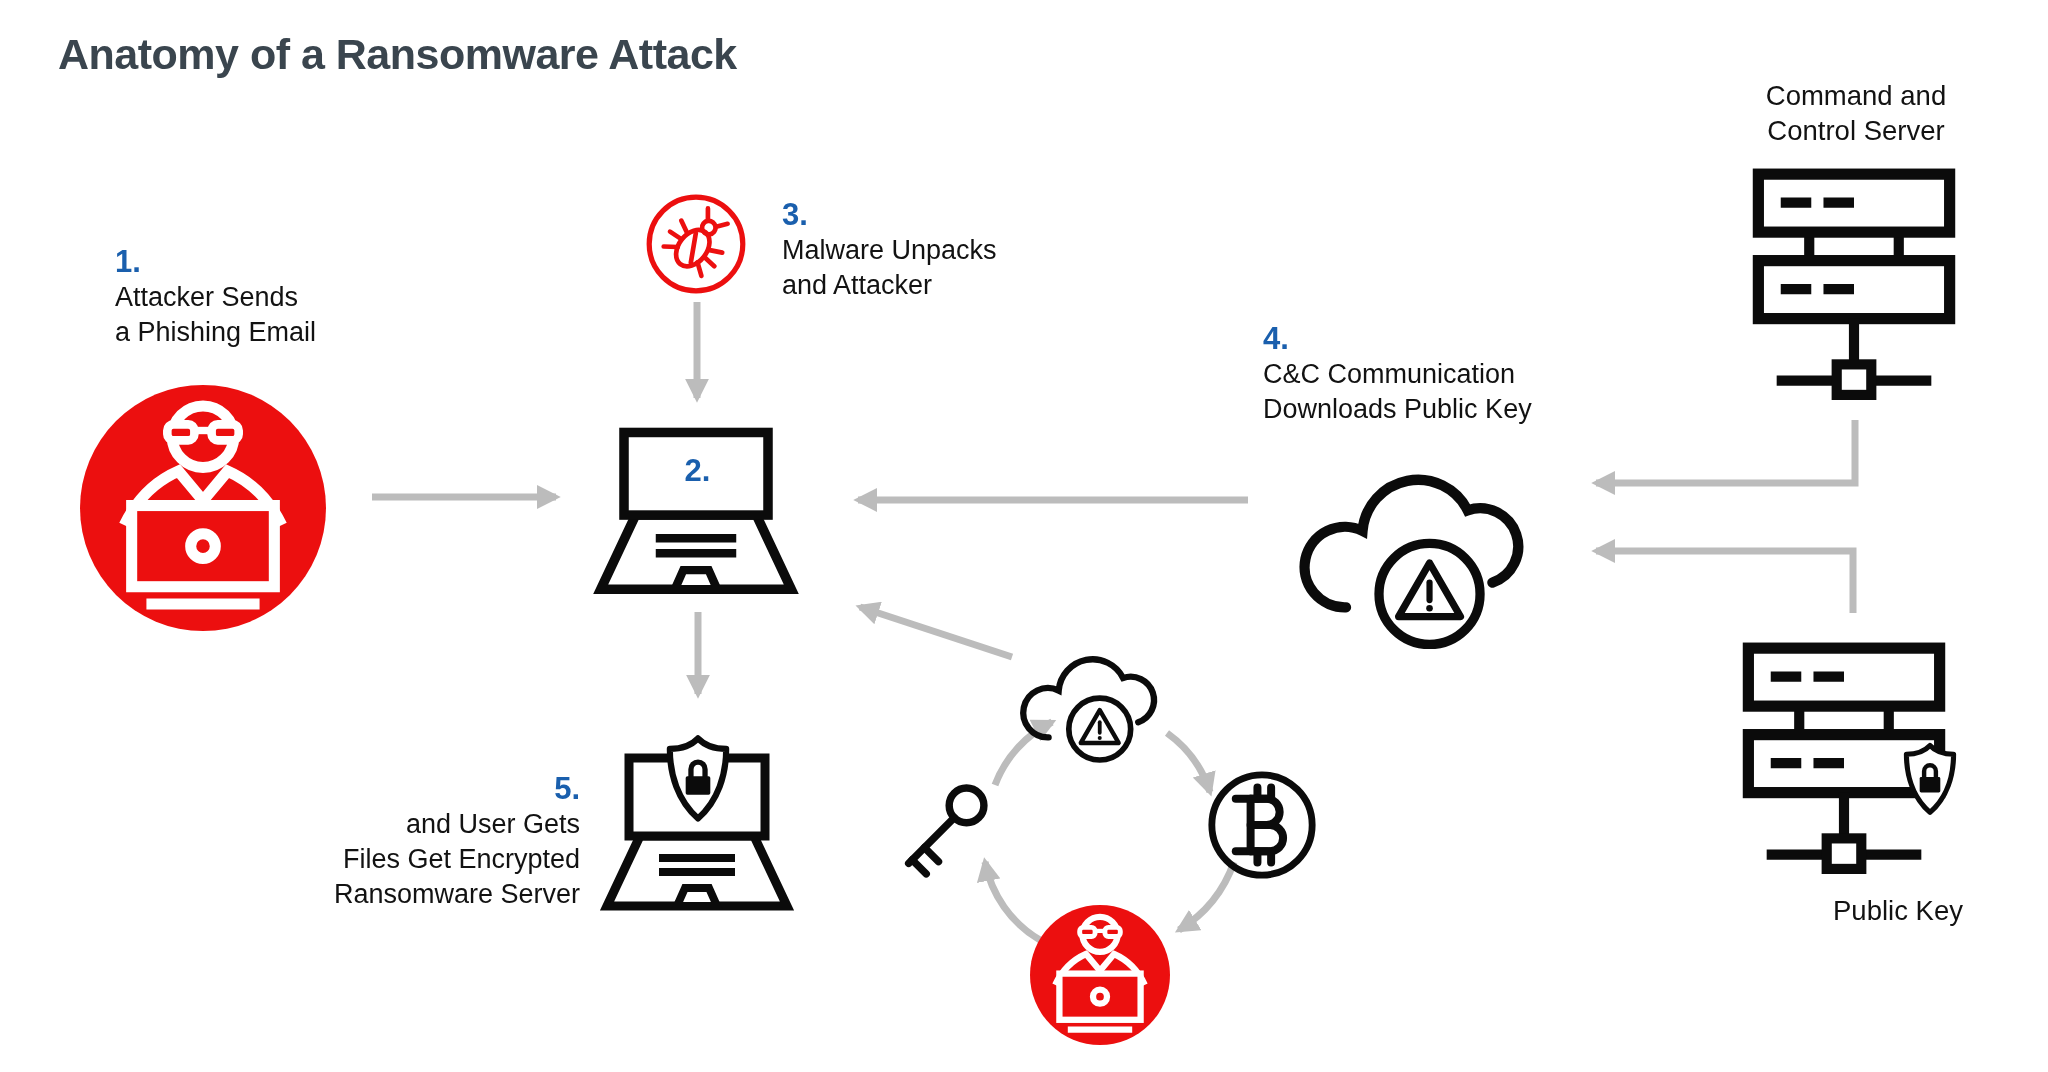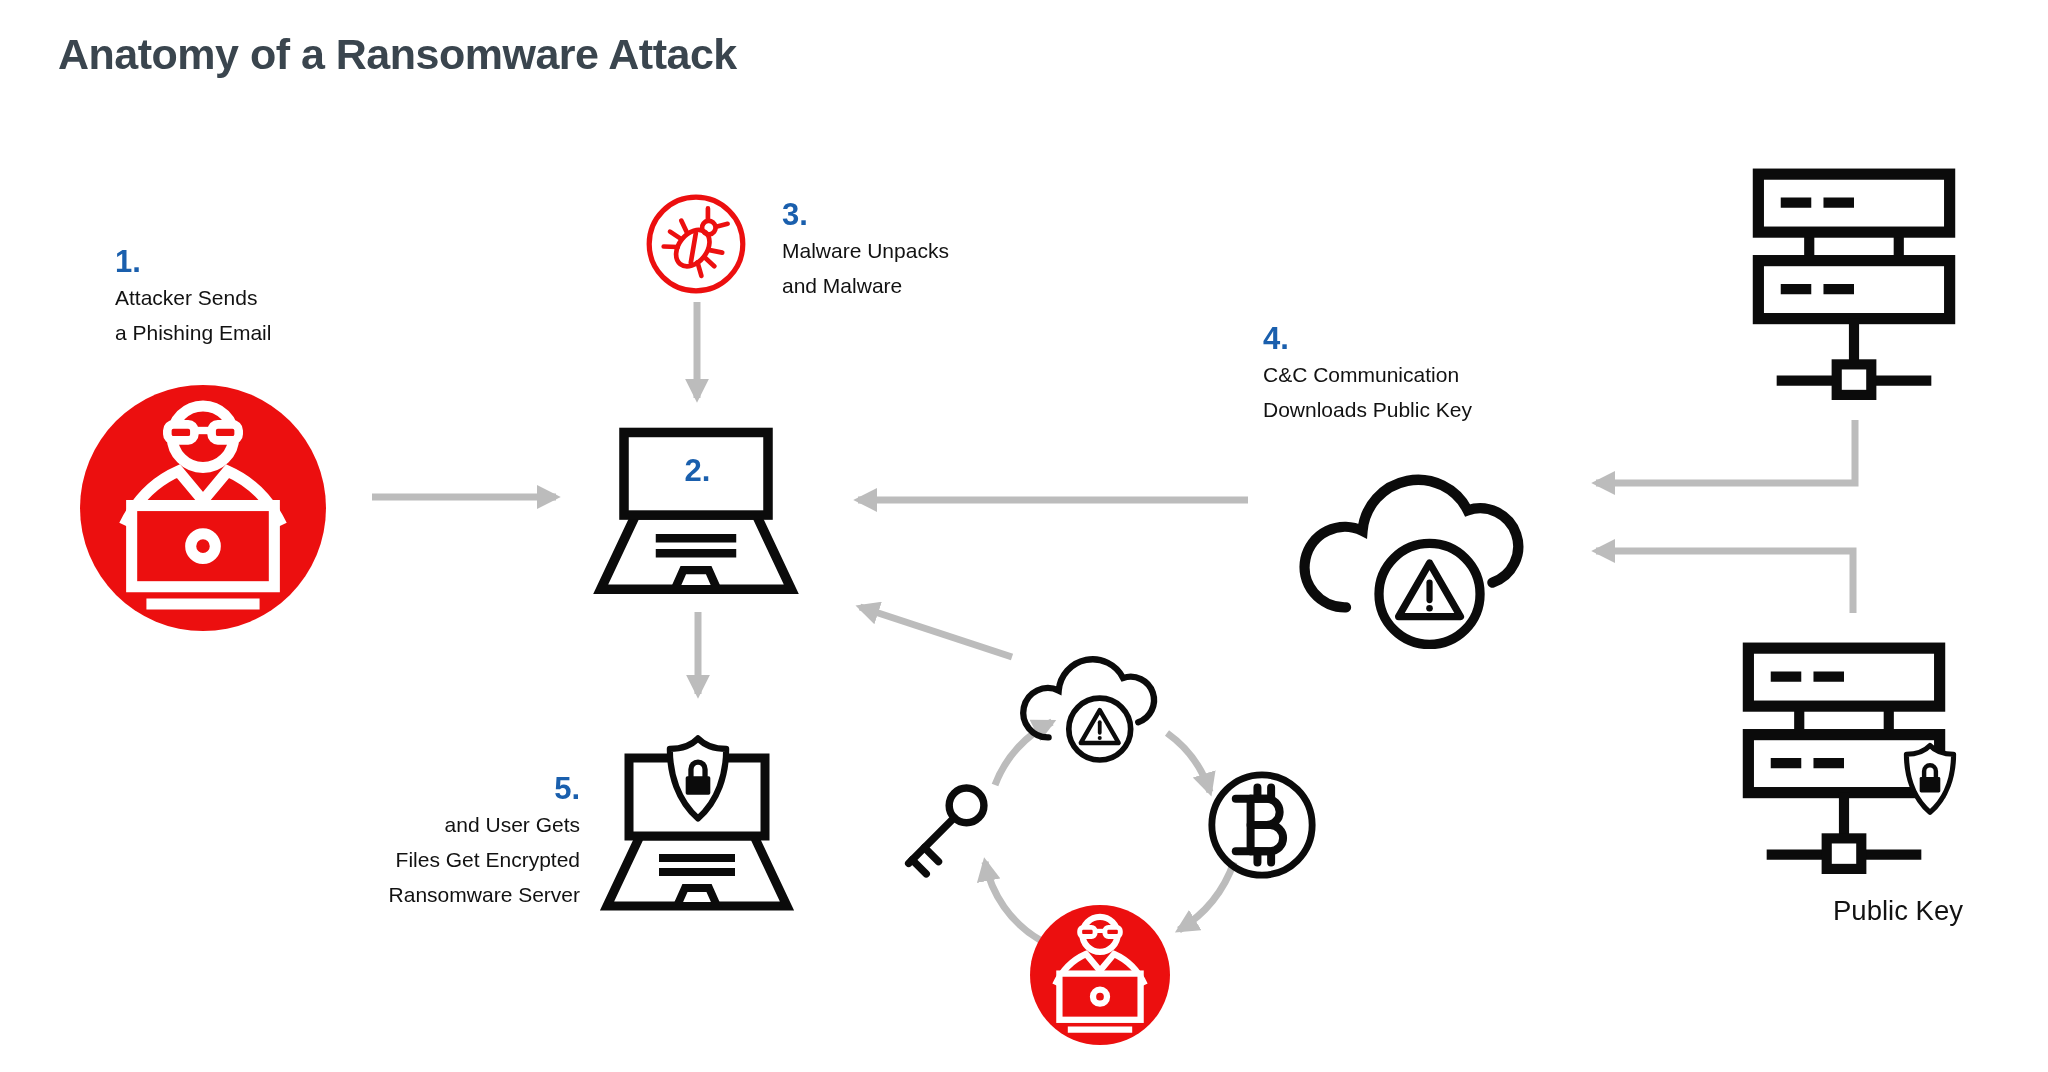--- a/index.html
+++ b/index.html
@@ -10,21 +10,21 @@
   #canvas{
     position:relative;width:2048px;height:1072px;background:#fff;overflow:hidden;
     font-family:"Liberation Sans","DejaVu Sans",sans-serif;color:var(--text);
   }
   .abs{position:absolute;}
   #title{
     left:58px;top:30px;font-size:43px;font-weight:bold;color:var(--heading);
     letter-spacing:-0.5px;
   }
   .step-num{font-size:31px;font-weight:bold;color:var(--blue);line-height:37px;}
-  .step-line{font-size:21px;line-height:35px;color:var(--text);}
+  .step-line{font-size:27px;line-height:35px;color:var(--text);}
   .node-label{font-size:27.5px;line-height:35px;color:var(--text);text-align:center;}
   .right{text-align:right;}
   .circle-red{background:var(--red);border-radius:50%;}
   .icon-svg{display:block;stroke:currentColor;fill:none;}
   svg .f{fill:currentColor;stroke:none;}
   #arrows{left:0;top:0;}
 </style>
 </head>
 <body>
 
@@ -149,37 +149,41 @@
       <use href="#sym-hacker"></use>
     </svg>
   </div>
 
   <svg class="abs icon-svg" style="left:644px;top:192px;color:var(--red);" width="104" height="104">
       <use href="#sym-bug"></use>
     </svg>
   <div class="abs" style="left:782px;top:196px;">
     <div class="step-num">3.</div>
     <div class="step-line">Malware Unpacks</div>
-    <div class="step-line">and Malware</div>
+    <div class="step-line">and Attacker</div>
   </div>
 
   <svg class="abs icon-svg" style="left:590px;top:424px;color:var(--icon);" width="212" height="180">
       <use href="#sym-laptop"></use>
     </svg>
   <div class="abs step-num" style="left:660px;top:452px;width:75px;text-align:center;">2.</div>
 
   <div class="abs" style="left:1263px;top:320px;">
     <div class="step-num">4.</div>
     <div class="step-line">C&amp;C Communication</div>
     <div class="step-line">Downloads Public Key</div>
   </div>
   <svg class="abs icon-svg" style="left:1288px;top:432px;color:var(--icon);" width="248" height="232">
       <use href="#sym-cloud-warn"></use>
     </svg>
 
+  <div class="abs node-label" style="left:1716px;top:78px;width:280px;">
+    <div>Command and</div>
+    <div>Control Server</div>
+  </div>
   <svg class="abs icon-svg" style="left:1752px;top:166px;color:var(--icon);" width="204" height="234">
       <use href="#sym-server"></use>
     </svg>
 
   <svg class="abs icon-svg" style="left:1742px;top:640px;color:var(--icon);" width="204" height="234">
       <use href="#sym-server"></use>
     </svg>
   <svg class="abs icon-svg" style="left:1893px;top:741px;color:var(--icon);" width="74" height="81">
       <use href="#sym-shield-lock"></use>
     </svg>

